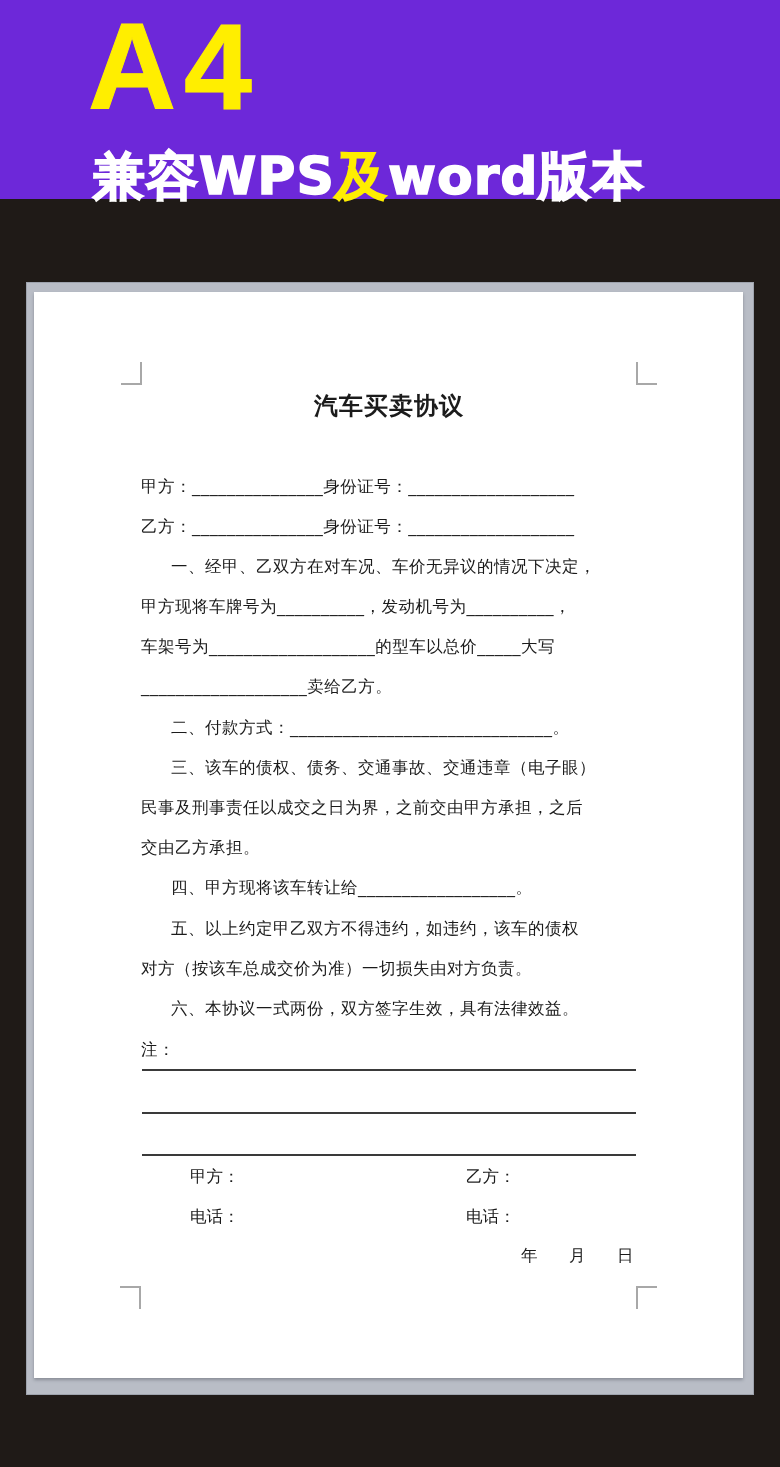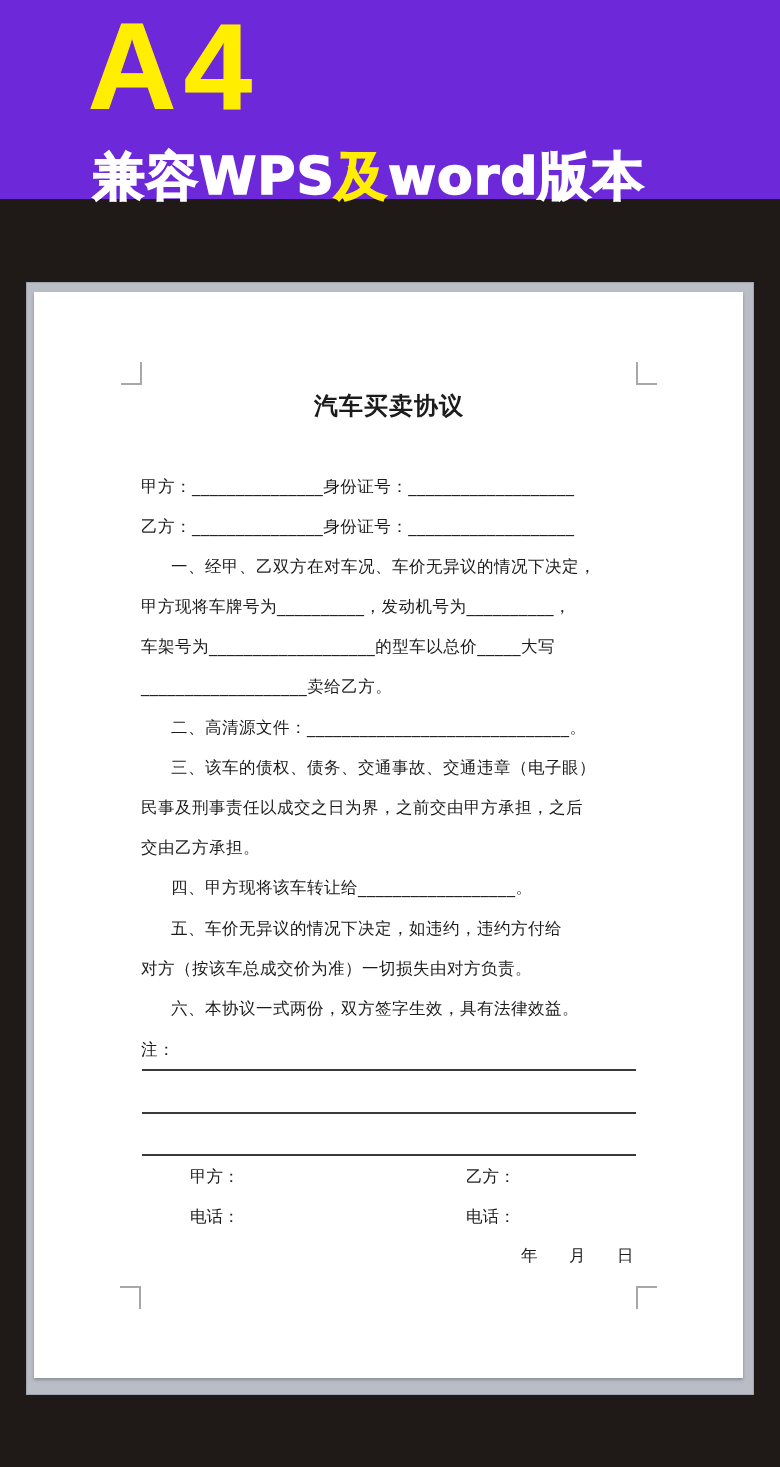--- a/index.html
+++ b/index.html
@@ -91,26 +91,26 @@
 <div class="doc">
   <div class="title">汽车买卖协议</div>
 
   <div class="line" style="top:476px">甲方：_______________身份证号：___________________</div>
   <div class="line" style="top:516px">乙方：_______________身份证号：___________________</div>
 
   <div class="line indent" style="top:556px">一、经甲、乙双方在对车况、车价无异议的情况下决定，</div>
   <div class="line" style="top:596px">甲方现将车牌号为__________，发动机号为__________，</div>
   <div class="line" style="top:636px">车架号为___________________的型车以总价_____大写</div>
   <div class="line" style="top:676px">___________________卖给乙方。</div>
-  <div class="line indent" style="top:717px">二、高清源文件：______________________________。</div>
+  <div class="line indent" style="top:717px">二、付款方式：______________________________。</div>
   <div class="line indent" style="top:757px">三、该车的债权、债务、交通事故、交通违章（电子眼）</div>
   <div class="line" style="top:797px">民事及刑事责任以成交之日为界，之前交由甲方承担，之后</div>
   <div class="line" style="top:837px">交由乙方承担。</div>
   <div class="line indent" style="top:877px">四、甲方现将该车转让给__________________。</div>
-  <div class="line indent" style="top:918px">五、车价无异议的情况下决定，如违约，违约方付给</div>
+  <div class="line indent" style="top:918px">五、以上约定甲乙双方不得违约，如违约，该车的债权</div>
   <div class="line indent" style="top:998px">六、本协议一式两份，双方签字生效，具有法律效益。</div>
   <div class="line" style="top:958px">对方（按该车总成交价为准）一切损失由对方负责。</div>
 
   <div class="line" style="top:1039px">注：</div>
   <div class="rule" style="top:1069px"></div>
   <div class="rule" style="top:1112px"></div>
   <div class="rule" style="top:1154px"></div>
 
   <div class="sig" style="left:190px; top:1166px">甲方：</div>
   <div class="sig" style="left:466px; top:1166px">乙方：</div>

